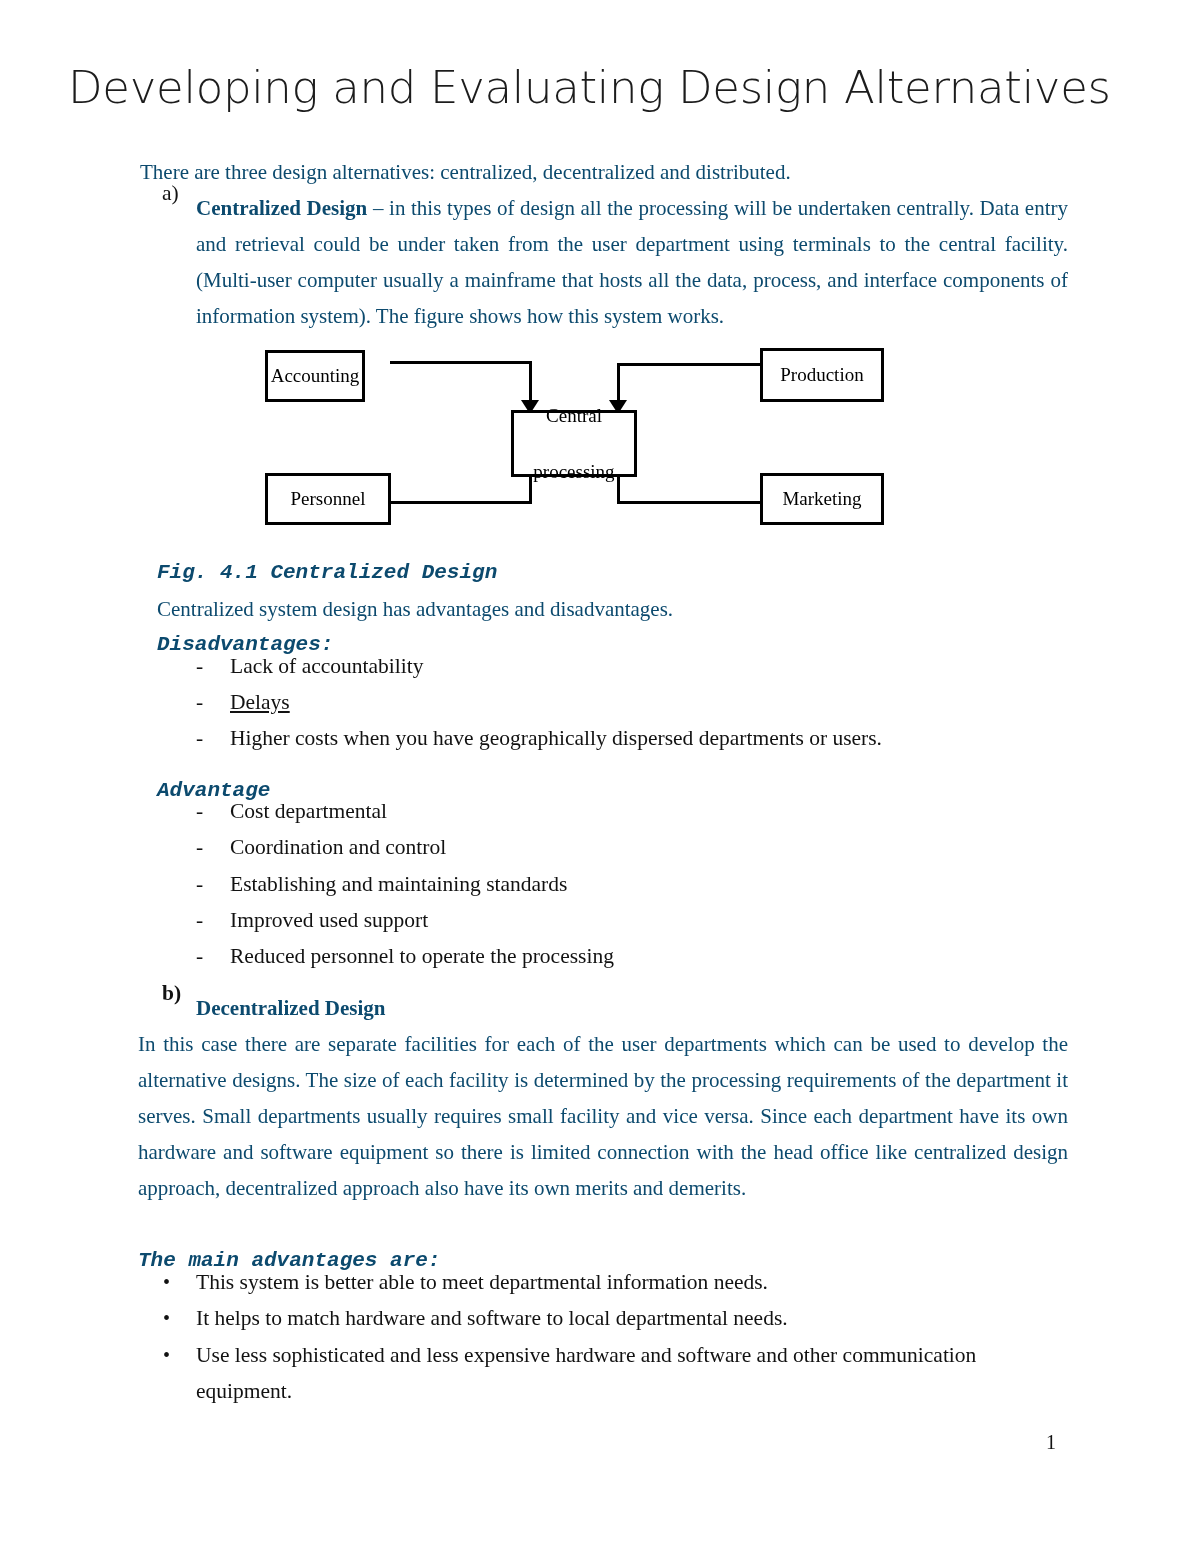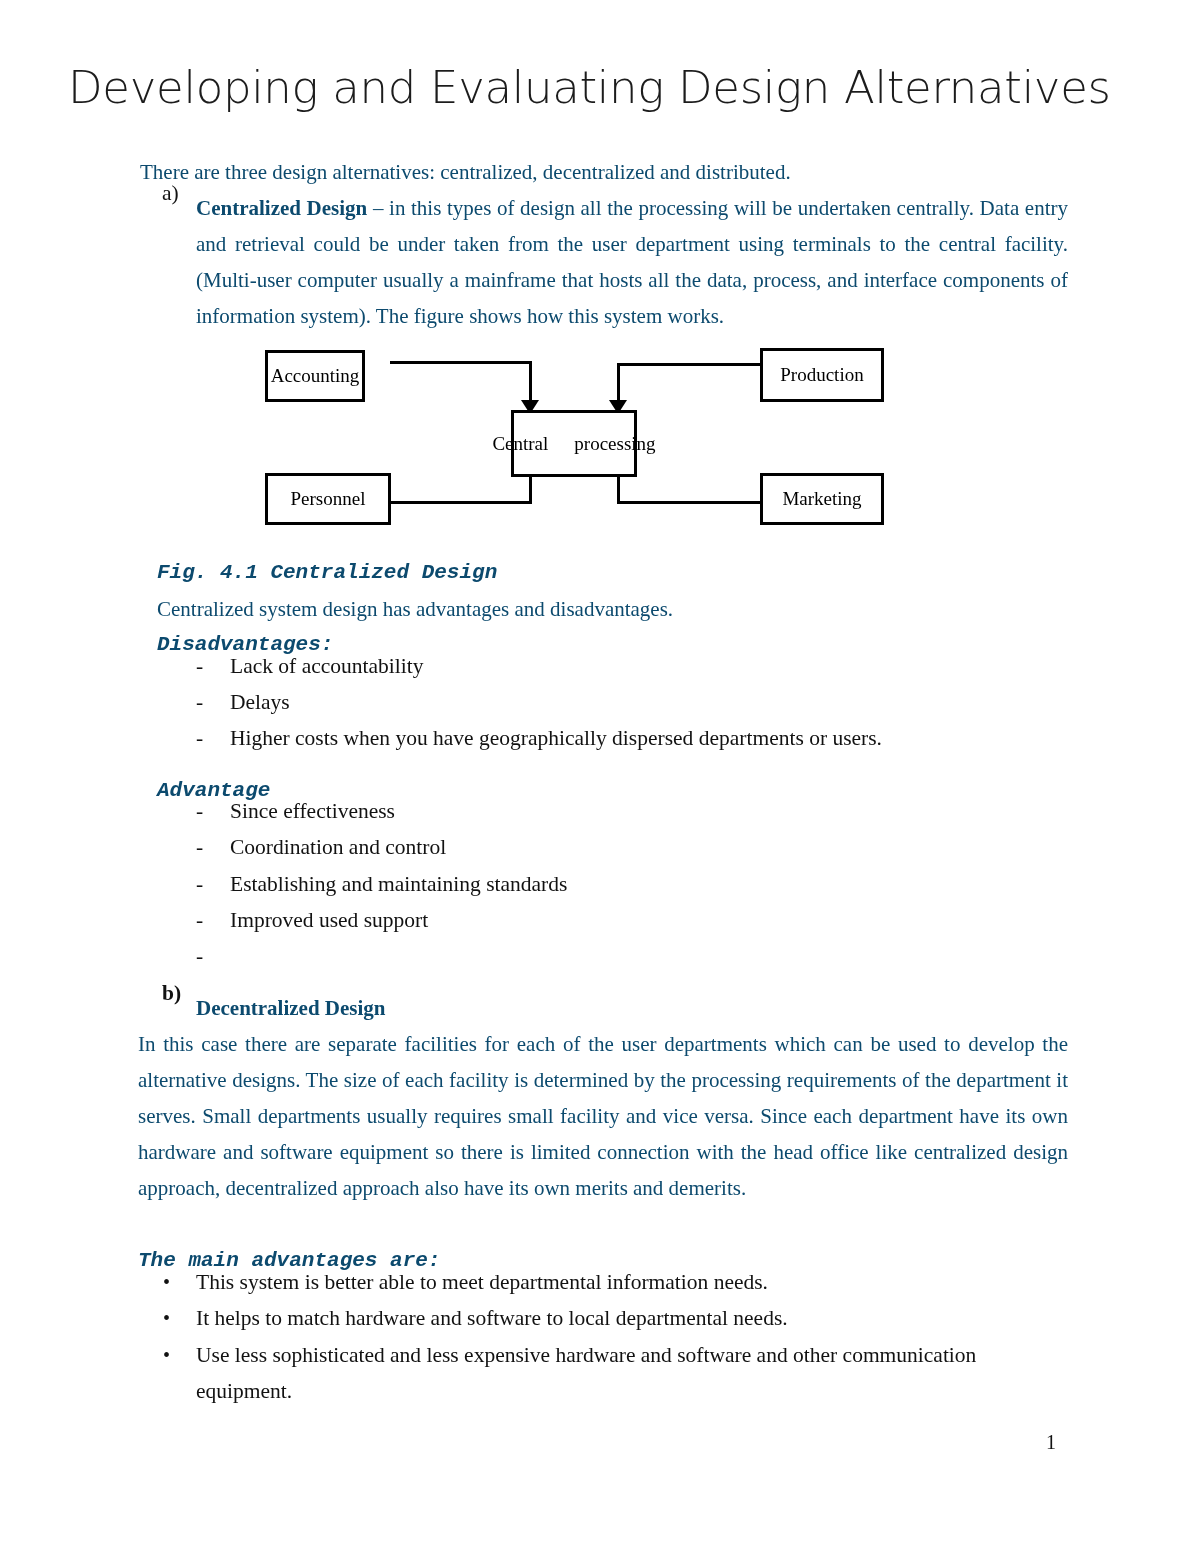--- a/index.html
+++ b/index.html
@@ -86,21 +86,21 @@
     background: #ffffff;
     font-size: 19px;
     line-height: 24px;
     text-align: center;
     color: #000000;
     display: flex;
     align-items: center;
     justify-content: center;
   }
   .node-central {
-    flex-direction: row;
+    flex-direction: column;
     font-size: 19px;
     line-height: 30px;
     gap: 26px;
   }
   .seg {
     position: absolute;
     background: #000000;
   }
   .arrow-down {
     position: absolute;
@@ -170,40 +170,41 @@
   <div class="tblock bi" style="left:157px; top:540px; width:600px;">Fig. 4.1 Centralized Design</div>
 
   <div class="tblock" style="left:157px; top:576px; width:800px;">Centralized system design has advantages and disadvantages.</div>
 
   <div class="tblock bi" style="left:157px; top:612px; width:400px;">Disadvantages:</div>
 
   <div class="marker" style="left:196px; top:648px;">-</div>
   <div class="row" style="left:230px; top:648px; width:800px;">Lack of accountability</div>
 
   <div class="marker" style="left:196px; top:684px;">-</div>
-  <div class="row" style="left:230px; top:684px; width:800px;">Delays</div>
+  <div class="row" style="left:230px; top:684px; width:800px;text-decoration:underline;">Delays</div>
 
   <div class="marker" style="left:196px; top:720px;">-</div>
   <div class="row" style="left:230px; top:720px; width:800px;">Higher costs when you have geographically dispersed departments or users.</div>
 
   <div class="tblock bi" style="left:157px; top:758px; width:400px;">Advantage</div>
 
   <div class="marker" style="left:196px; top:793px;">-</div>
-  <div class="row" style="left:230px; top:793px; width:800px;">Since effectiveness</div>
+  <div class="row" style="left:230px; top:793px; width:800px;">Cost departmental</div>
 
   <div class="marker" style="left:196px; top:829px;">-</div>
   <div class="row" style="left:230px; top:829px; width:800px;">Coordination and control</div>
 
   <div class="marker" style="left:196px; top:866px;">-</div>
   <div class="row" style="left:230px; top:866px; width:800px;">Establishing and maintaining standards</div>
 
   <div class="marker" style="left:196px; top:902px;">-</div>
   <div class="row" style="left:230px; top:902px; width:800px;">Improved used support</div>
 
   <div class="marker" style="left:196px; top:938px;">-</div>
+  <div class="row" style="left:230px; top:938px; width:800px;">Reduced personnel to operate the processing</div>
 
   <div class="marker b" style="left:162px; top:975px;">b)</div>
   <div class="tblock b" style="left:196px; top:975px; width:700px;">Decentralized Design</div>
 
   <div class="tblock just" style="left:138px; top:1011px; width:930px;">In this case there are separate facilities for each of the user departments which can be used to develop the alternative designs. The size of each facility is determined by the processing requirements of the department it serves. Small departments usually requires small facility and vice versa. Since each department have its own hardware and software equipment so there is limited connection with the head office like centralized design approach, decentralized approach also have its own merits and demerits.</div>
 
   <div class="tblock bi" style="left:138px; top:1228px; width:600px;">The main advantages are:</div>
 
   <div class="bullet-glyph" style="left:163px; top:1264px;">•</div>
   <div class="row" style="left:196px; top:1264px; width:880px;">This system is better able to meet departmental information needs.</div>

